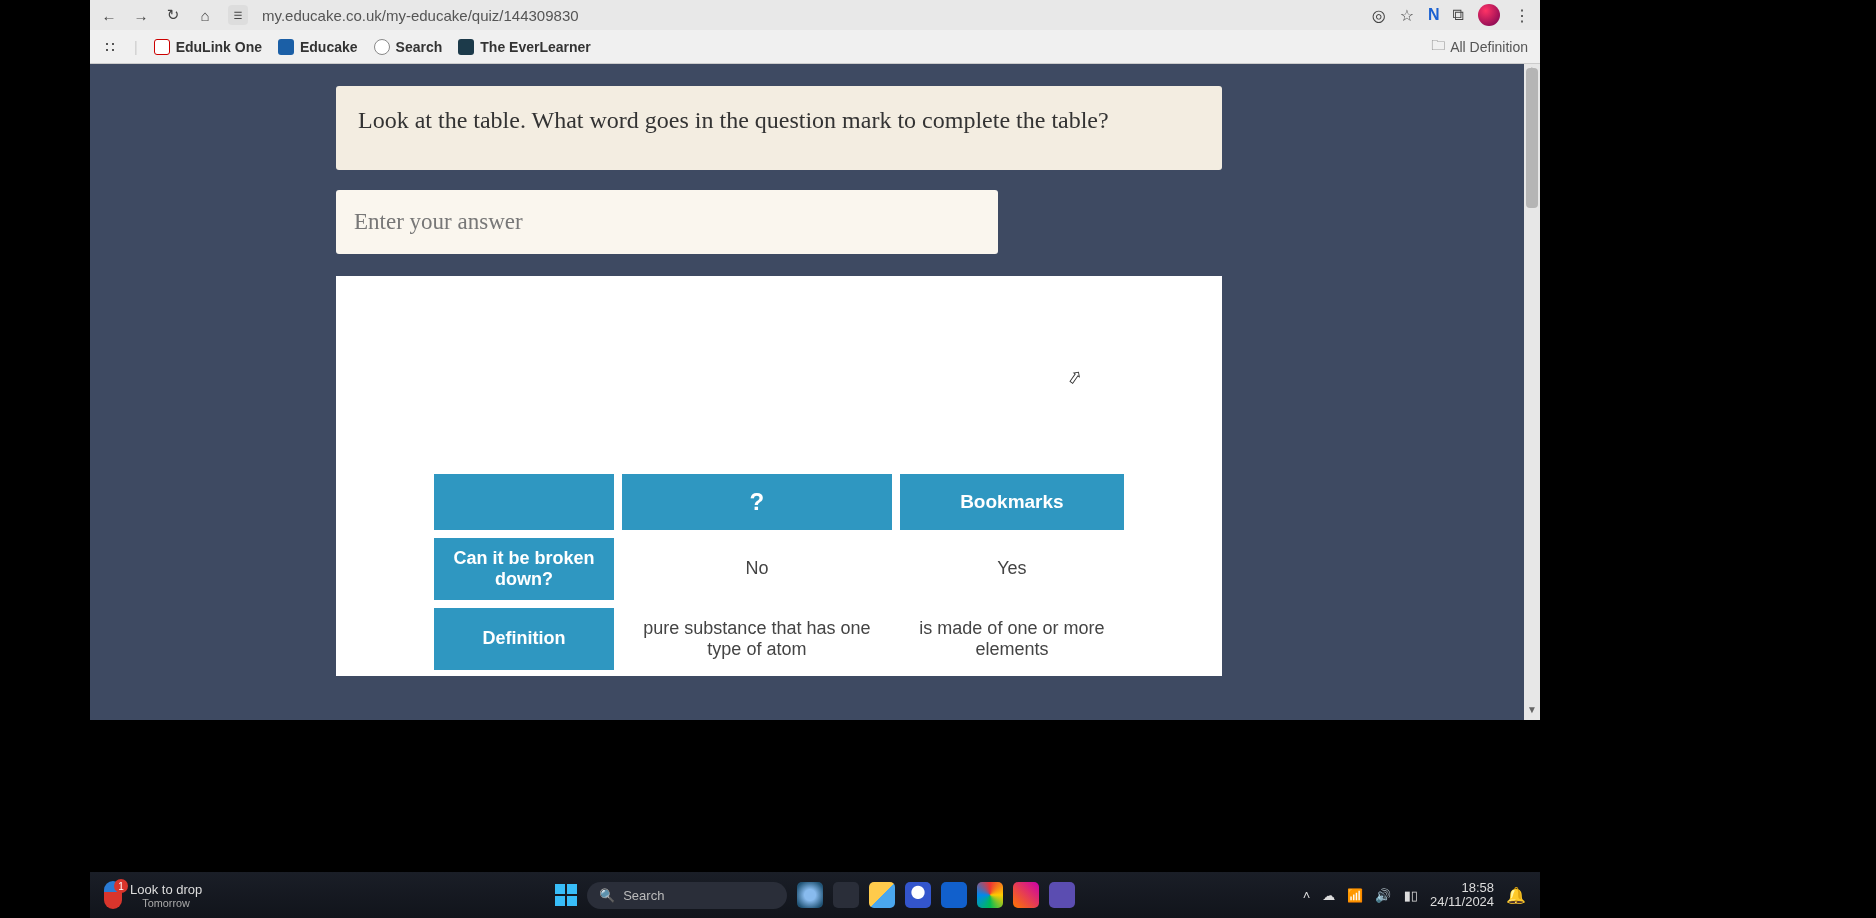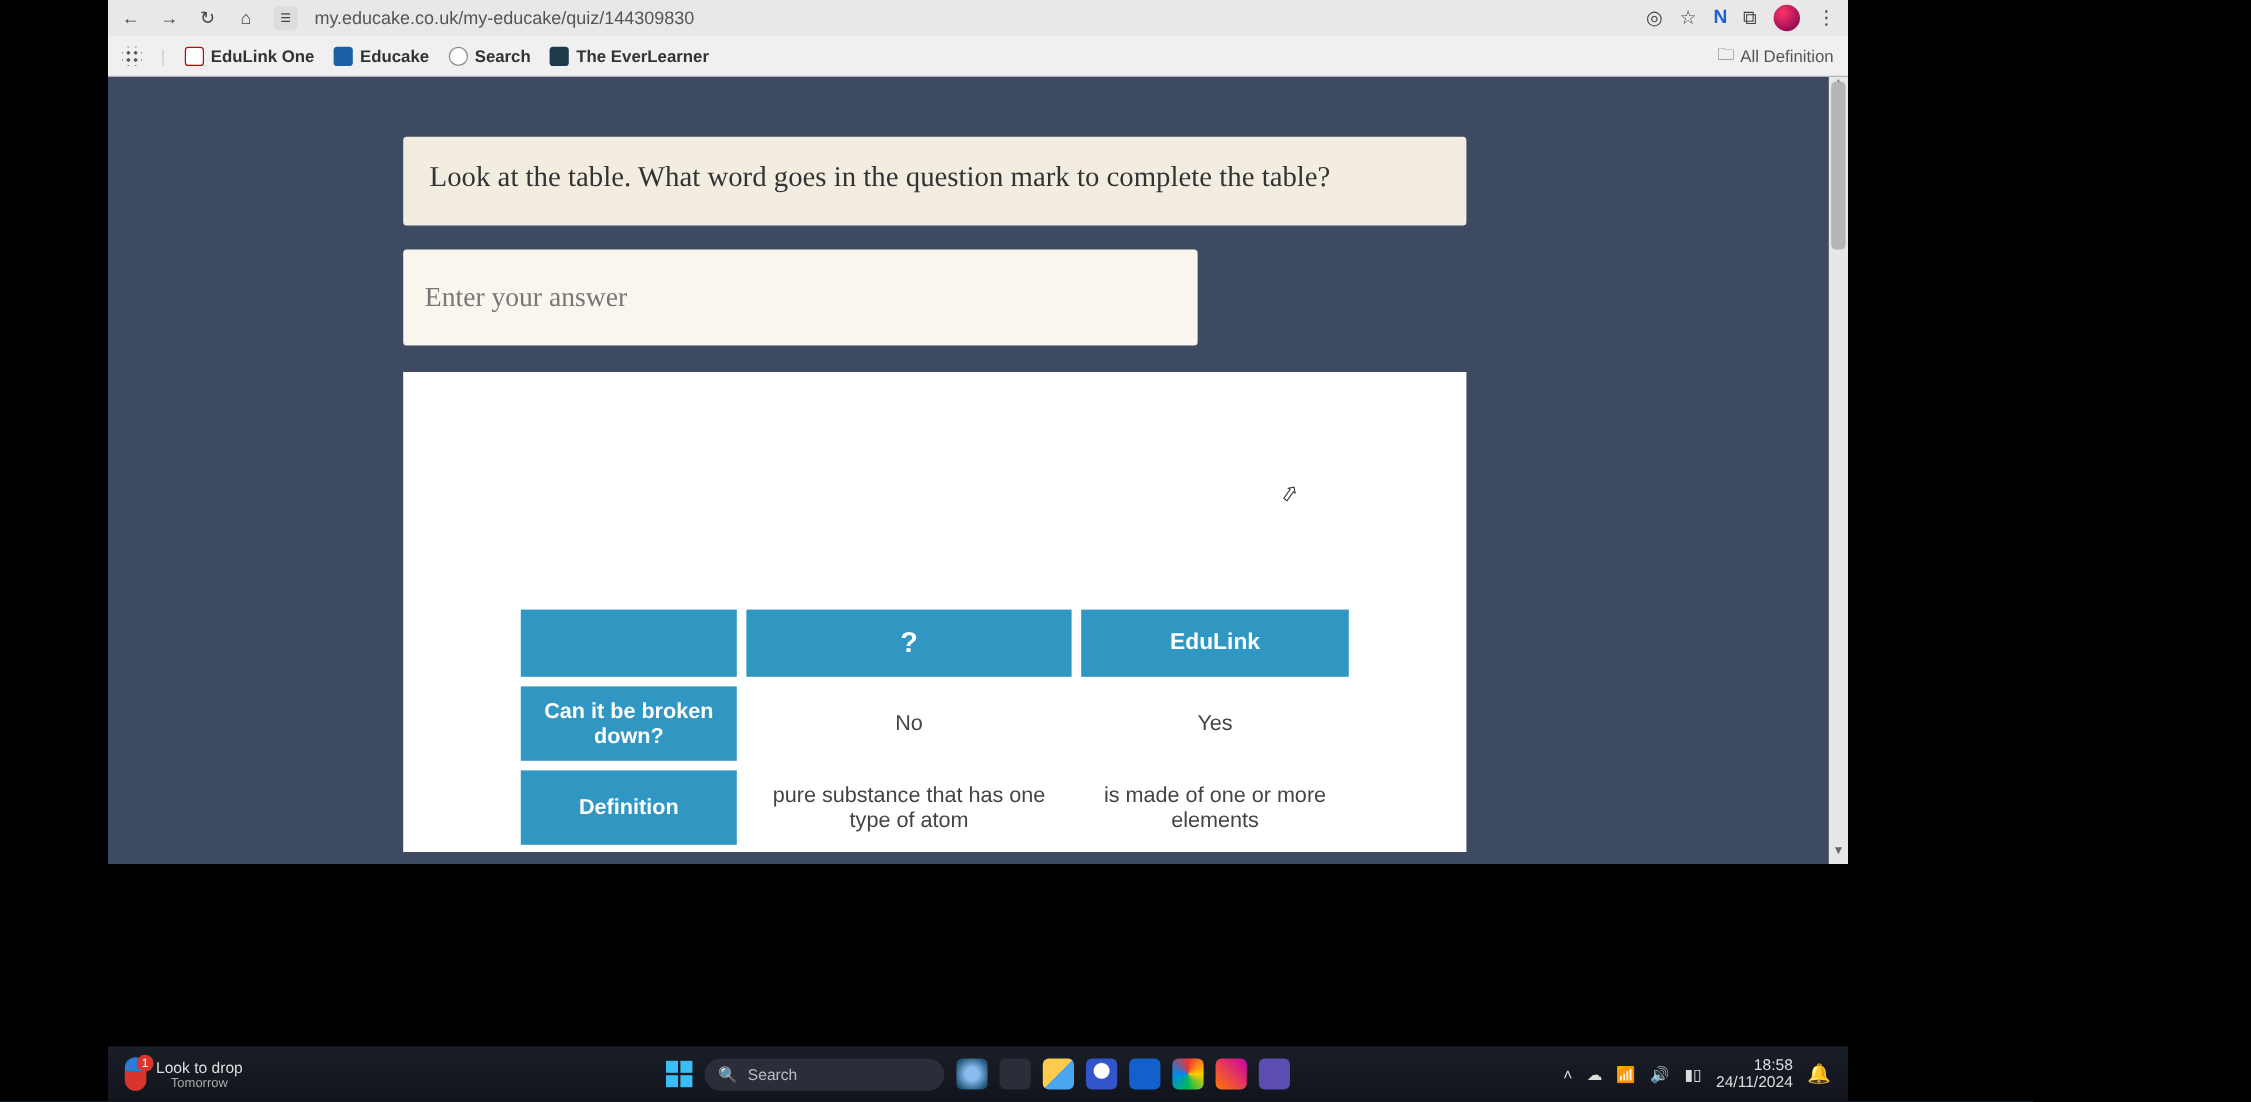--- a/index.html
+++ b/index.html
@@ -86,31 +86,30 @@
   
   .quizwrap {
     position:absolute;
     left:246px;
     top:22px;
     width:886px;
   }
   .questionbox {
     background:#f3ede1;
     border-radius:3px;
-    padding:18px 22px 22px;
+    padding:18px 22px 32px;
     font-size:24px;
     color:#333;
     line-height:1.4;
     font-family: Georgia, "Times New Roman", serif;
-    margin-top: 28px;
   }
   .answerbox {
     margin-top:20px;
     width:662px;
-    height:80px;
+    height:64px;
     background:#faf6ee;
     border-radius:3px;
     display:flex;
     align-items:center;
   }
   .answerbox input {
     border:none;
     background:transparent;
     width:100%;
     height:100%;
@@ -256,21 +255,21 @@
       <div class="answerbox">
         <input type="text" placeholder="Enter your answer" style="">
       </div>
       <div class="tablecard">
         <span class="cursor">⬀</span>
         <table class="qt">
           <tbody>
               <tr>
             <th class="empty"></th>
             <th class="qm">?</th>
-            <th>EduLink</th>
+            <th>Bookmarks</th>
           </tr>
           <tr>
             <td class="rowhead">Can it be broken down?</td>
             <td>No</td>
             <td>Yes</td>
           </tr>
           <tr>
             <td class="rowhead">Definition</td>
             <td>pure substance that has one type of atom</td>
             <td>is made of one or more elements</td>

